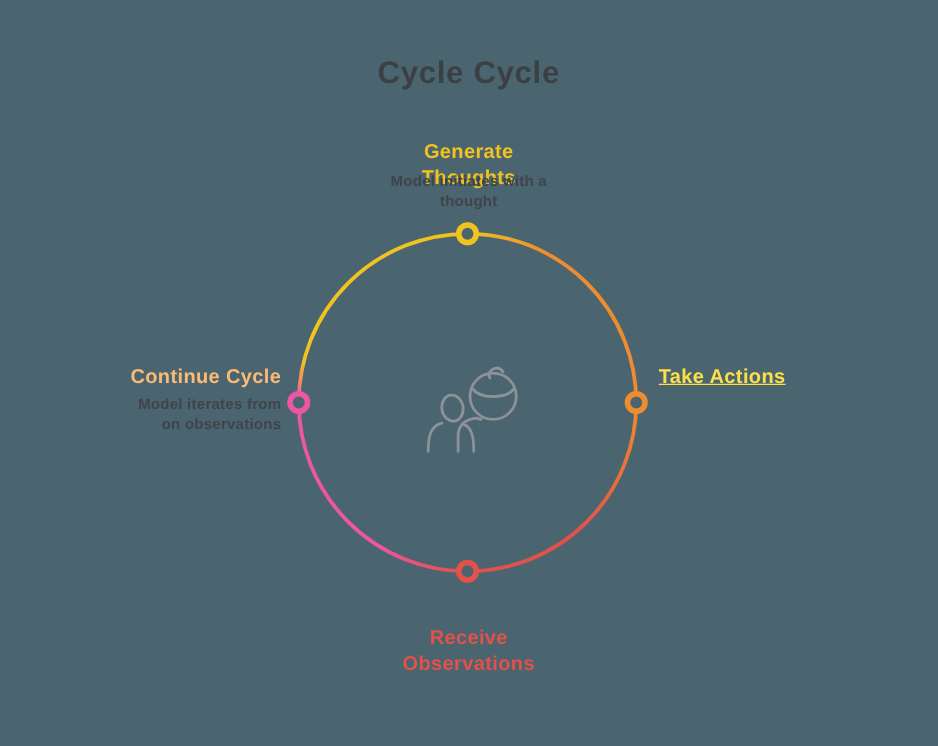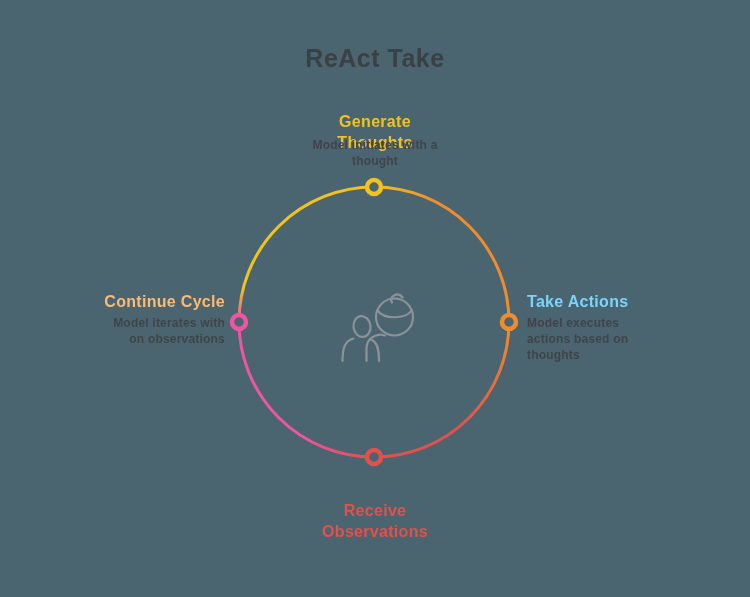--- a/index.html
+++ b/index.html
@@ -53,21 +53,21 @@
   .label--bottom{ top: 478px; left: 320px; width: 110px; text-align: center; }
   .desc--bottom { top: 518px; left: 320px; width: 110px; text-align: center; }
   .label--left  { top: 292px; left: 75px;  width: 150px; text-align: right; }
   .desc--left   { top: 316px; left: 100px; width: 125px; text-align: right; }
 </style>
 </head>
 <body>
 
 <div class="canvas">
 
-  <div class="page-title" style="color: rgb(59, 64, 69);">ReAct Take</div>
+  <div class="page-title" style="color: rgb(59, 64, 69);">Cycle Cycle</div>
 
   <svg class="diagram-svg" width="750" height="597" viewBox="0 0 750 597">
     <defs>
       <linearGradient id="g-top-right" gradientUnits="userSpaceOnUse" x1="374" y1="187" x2="509" y2="322">
         <stop offset="0" stop-color="#f2c31f"></stop>
         <stop offset="0.28" stop-color="#ef8c2d"></stop>
       </linearGradient>
       <linearGradient id="g-right-bottom" gradientUnits="userSpaceOnUse" x1="509" y1="322" x2="374" y2="457">
         <stop offset="0" stop-color="#ef8c2d"></stop>
         <stop offset="0.55" stop-color="#e4504a"></stop>
@@ -105,21 +105,20 @@
       <ellipse cx="362" cy="326.5" rx="8.5" ry="10.5" transform="rotate(-8 362 326.5)"></ellipse>
       <path d="M 342.5 361 C 342.5 347 345.5 340.5 353.5 338.5"></path>
       <path d="M 371 339.5 C 377.5 342 379 349.5 379 361"></path>
       <path d="M 366.5 361 L 366.5 347 C 367.5 339.5 373 335.5 380.5 334.5 L 385 335.5"></path>
     </g>
   </svg>
 
   <div class="stage-label label--top" style="color: rgb(242, 195, 31);">Generate Thoughts</div>
   <div class="stage-desc desc--top" style="color: rgb(64, 68, 74);">Model initiates with a thought</div>
 
-  <div class="stage-label label--right" style="color: #7dd3fc;">Take Actions</div>
-  <div class="stage-desc desc--right" style="color: rgb(64, 68, 74);">Model executes actions based on thoughts</div>
+  <div class="stage-label label--right" style="color: #fde047; text-decoration: underline;">Take Actions</div>
 
   <div class="stage-label label--bottom" style="color: rgb(228, 80, 74); margin-top: 23px;">Receive Observations</div>
 
   <div class="stage-label label--left" style="color: #fdba74;">Continue Cycle</div>
-  <div class="stage-desc desc--left" style="color: rgb(64, 68, 74);">Model iterates with on observations</div>
+  <div class="stage-desc desc--left" style="color: rgb(64, 68, 74);">Model iterates from on observations</div>
 
 </div>
 
 </body></html>

